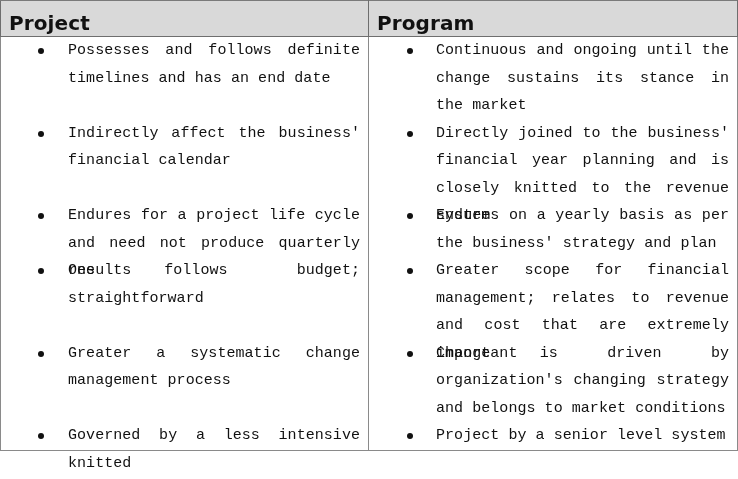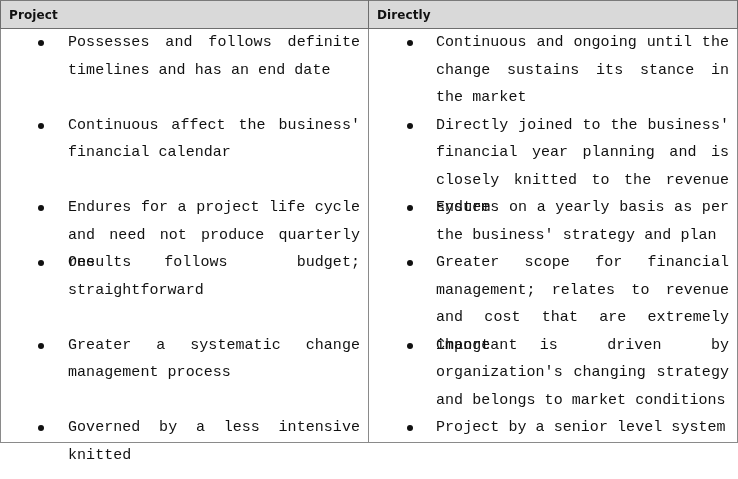--- a/index.html
+++ b/index.html
@@ -22,23 +22,23 @@
       width: 737px;
       border-collapse: collapse;
       table-layout: fixed;
     }
     table.compare col.c1 { width: 368px; }
     table.compare col.c2 { width: 369px; }
     th {
       background: #d9d9d9;
       text-align: left;
       font-weight: bold;
-      font-size: 12px;
+      font-size: 20px;
       height: 27px;
-      padding: 0 0 0 8px;
+      padding: 8px 0 0 8px;
       border: 1px solid #6e6e6e;
       border-top: 1px solid #7a7a7a;
       letter-spacing: 0.1px;
       color: #111111;
       margin-left: 12px;
     }
     td {
       vertical-align: top;
       border: 1px solid #8a8a8a;
       border-top: 1px solid #6e6e6e;
@@ -75,29 +75,29 @@
 <body>
 
 <table class="compare">
   <colgroup>
       <col class="c1">
       <col class="c2">
     </colgroup>
   <thead>
     <tr>
       <th>Project</th>
-      <th>Directly</th>
+      <th>Program</th>
     </tr>
   </thead>
   <tbody>
     <tr>
       <td class="col-left">
         <ul class="items">
           <li style="height:82.5px"><span class="bullet"></span><span>Possesses and follows definite timelines and has an end date</span></li>
-          <li style="height:82.5px"><span class="bullet"></span><span>Continuous affect the business' financial calendar</span></li>
+          <li style="height:82.5px"><span class="bullet"></span><span>Indirectly affect the business' financial calendar</span></li>
           <li style="height:55px"><span class="bullet"></span><span>Endures for a project life cycle and need not produce quarterly results</span></li>
           <li style="height:82.5px"><span class="bullet"></span><span>One follows budget; straightforward</span></li>
           <li style="height:82.5px"><span class="bullet"></span><span>Greater a systematic change management process</span></li>
           <li style="height:27.5px"><span class="bullet"></span><span>Governed by a less intensive knitted</span></li>
         </ul>
       </td>
       <td class="col-right">
         <ul class="items">
           <li style="height:82.5px"><span class="bullet"></span><span>Continuous and ongoing until the change sustains its stance in the market</span></li>
           <li style="height:82.5px"><span class="bullet"></span><span>Directly joined to the business' financial year planning and is closely knitted to the revenue system</span></li>

